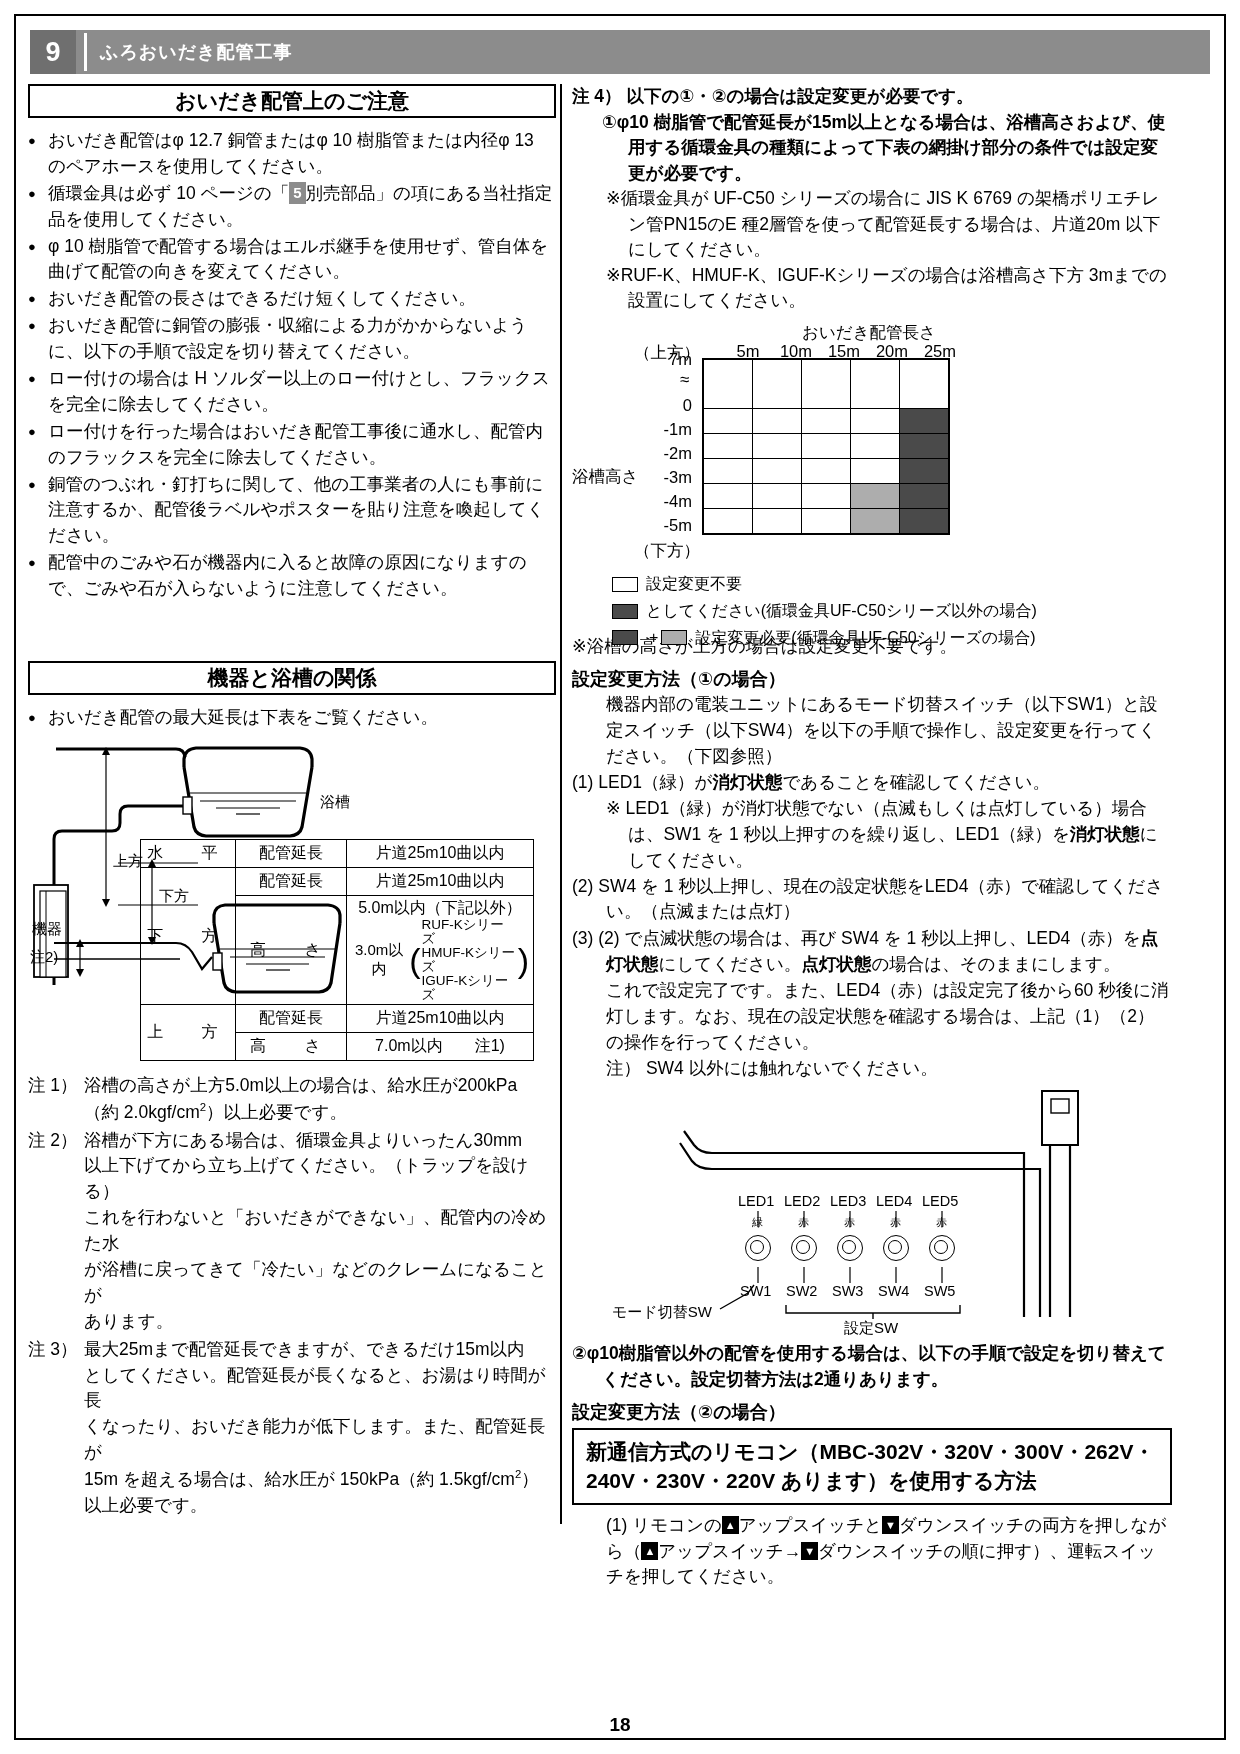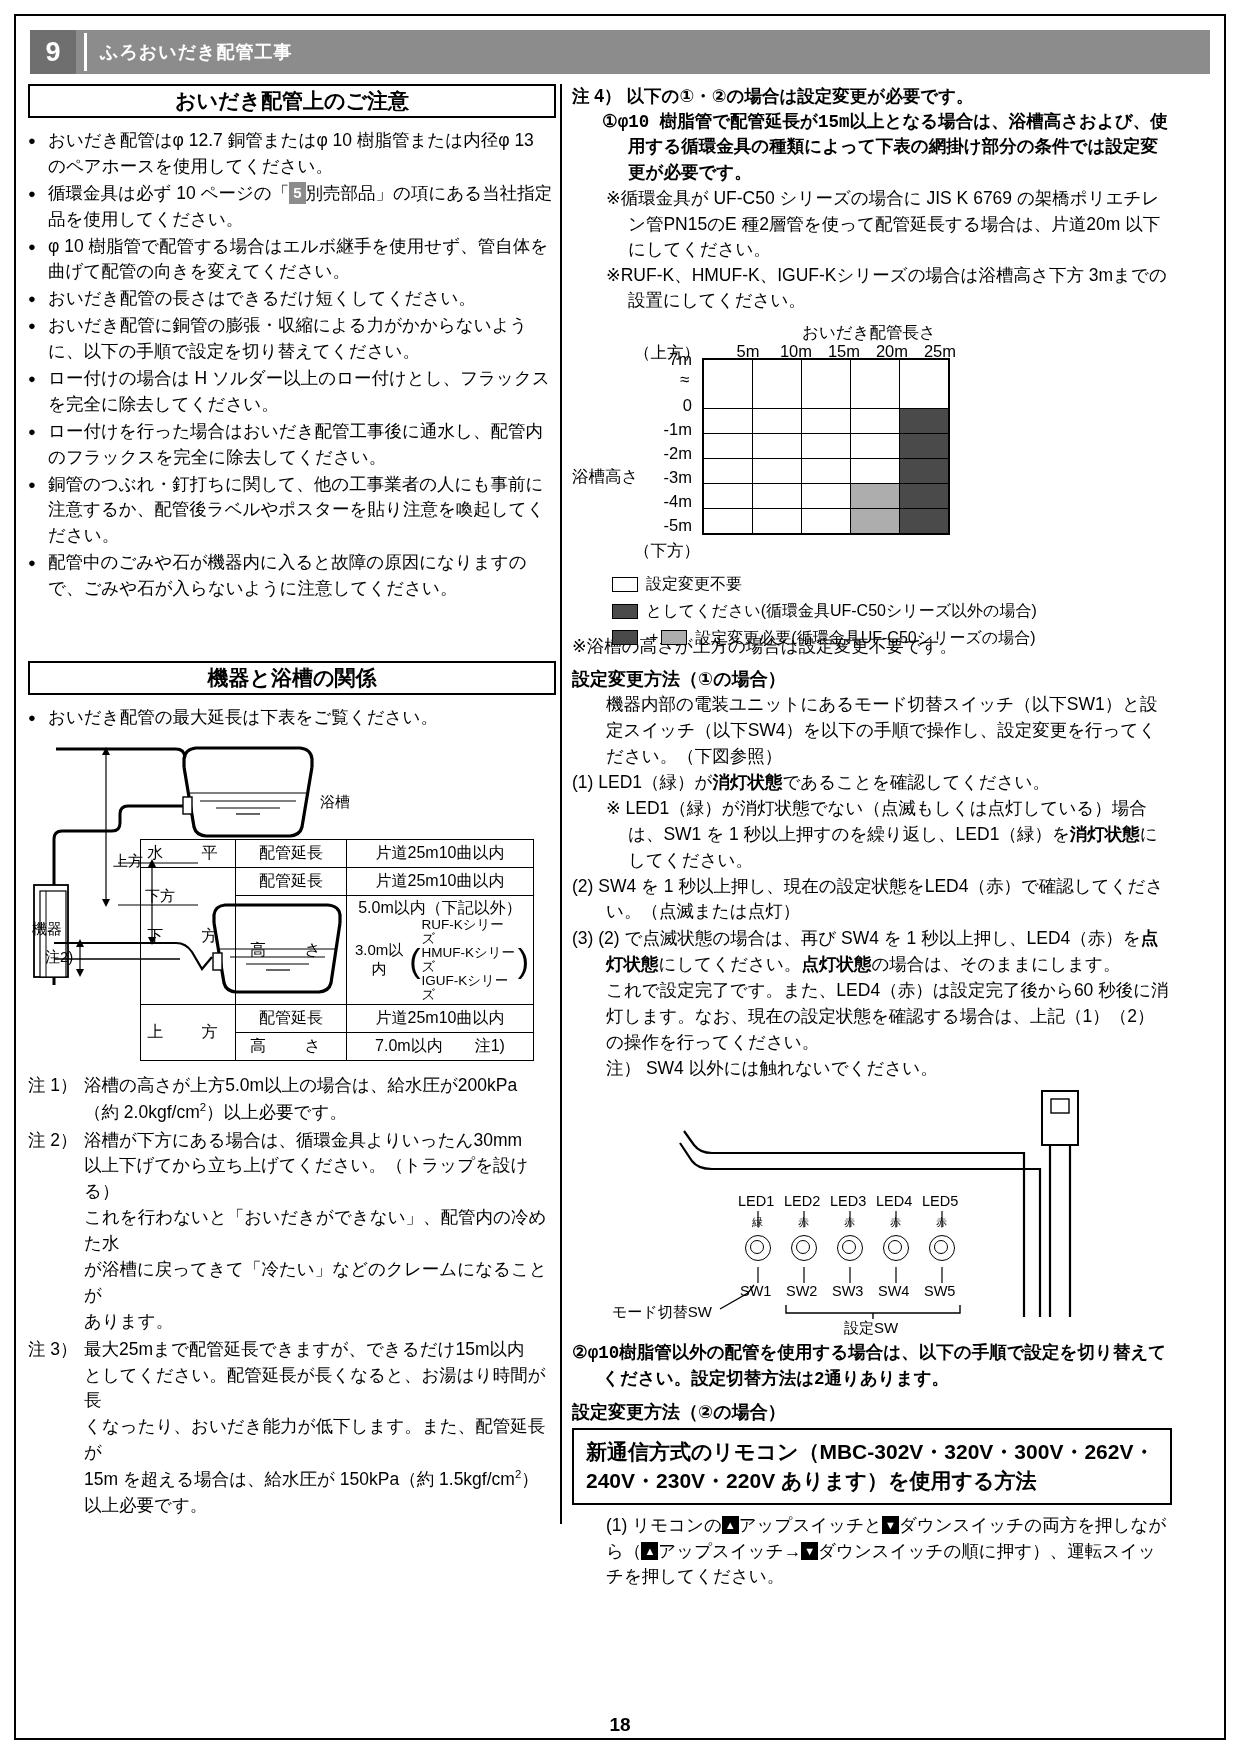--- a/index.html
+++ b/index.html
@@ -49,21 +49,21 @@
 
   
   .notes{margin-top:8px;font-size:17.5px;line-height:1.48;}
   .note{position:relative;padding-left:56px;margin-bottom:2px;}
   .note .nlab{position:absolute;left:0;top:0;white-space:nowrap;}
   sup{font-size:.65em;vertical-align:super;}
 
   
   .r-note{font-size:17.5px;line-height:1.46;}
   .ind1{padding-left:30px;text-indent:-30px;}
-  .ind2{padding-left:56px;text-indent:-26px;font-family:Liberation Mono, monospace;}
+  .ind2{padding-left:56px;text-indent:-26px;}
   .ind3{padding-left:56px;text-indent:-22px;}
 
   
   .chart-wrap{position:relative;width:600px;height:330px;margin-top:6px;}
   .ct-title{position:absolute;font-size:16.5px;text-align:right;}
   .grid{position:absolute;left:130px;top:38px;border:1.6px solid #000;box-sizing:border-box;}
   .grid table{border-collapse:collapse;}
   .grid td{width:48px;height:24px;border:1.4px solid #000;padding:0;}
   .c-white{background:#fff;}
   .c-dark{background:#4a4a4a;}
@@ -180,23 +180,23 @@
         <line x1="52" y1="208" x2="52" y2="240" stroke="#000" stroke-width="1.2"></line>
         <path d="M 48 212 L 52 204 L 56 212 Z" fill="#000"></path>
         <path d="M 48 234 L 52 242 L 56 234 Z" fill="#000"></path>
 
         <line x1="90" y1="128" x2="170" y2="128" stroke="#000" stroke-width="1"></line>
         <line x1="90" y1="170" x2="170" y2="170" stroke="#000" stroke-width="1"></line>
       </svg>
 
       <div class="dlabel" style="left:292px;top:58px">浴槽</div>
       <div class="dlabel" style="left:85px;top:117px">上方</div>
-      <div class="dlabel" style="left:117px;top:152px">下方</div>
+      <div class="dlabel" style="left:131px;top:152px">下方</div>
       <div class="dlabel" style="left:4px;top:185px">機器</div>
-      <div class="dlabel" style="left:17px;top:213px">注2)</div>
+      <div class="dlabel" style="left:2px;top:213px">注2)</div>
 
       <table class="spec" style="left:112px;top:104px;width:394px">
         <tbody>
             <tr>
           <td style="width:86px" class="wide-sp">水　平</td>
           <td style="width:102px">配管延長</td>
           <td>片道25m10曲以内</td>
         </tr>
         <tr>
           <td rowspan="2" class="wide-sp">下　方</td>

